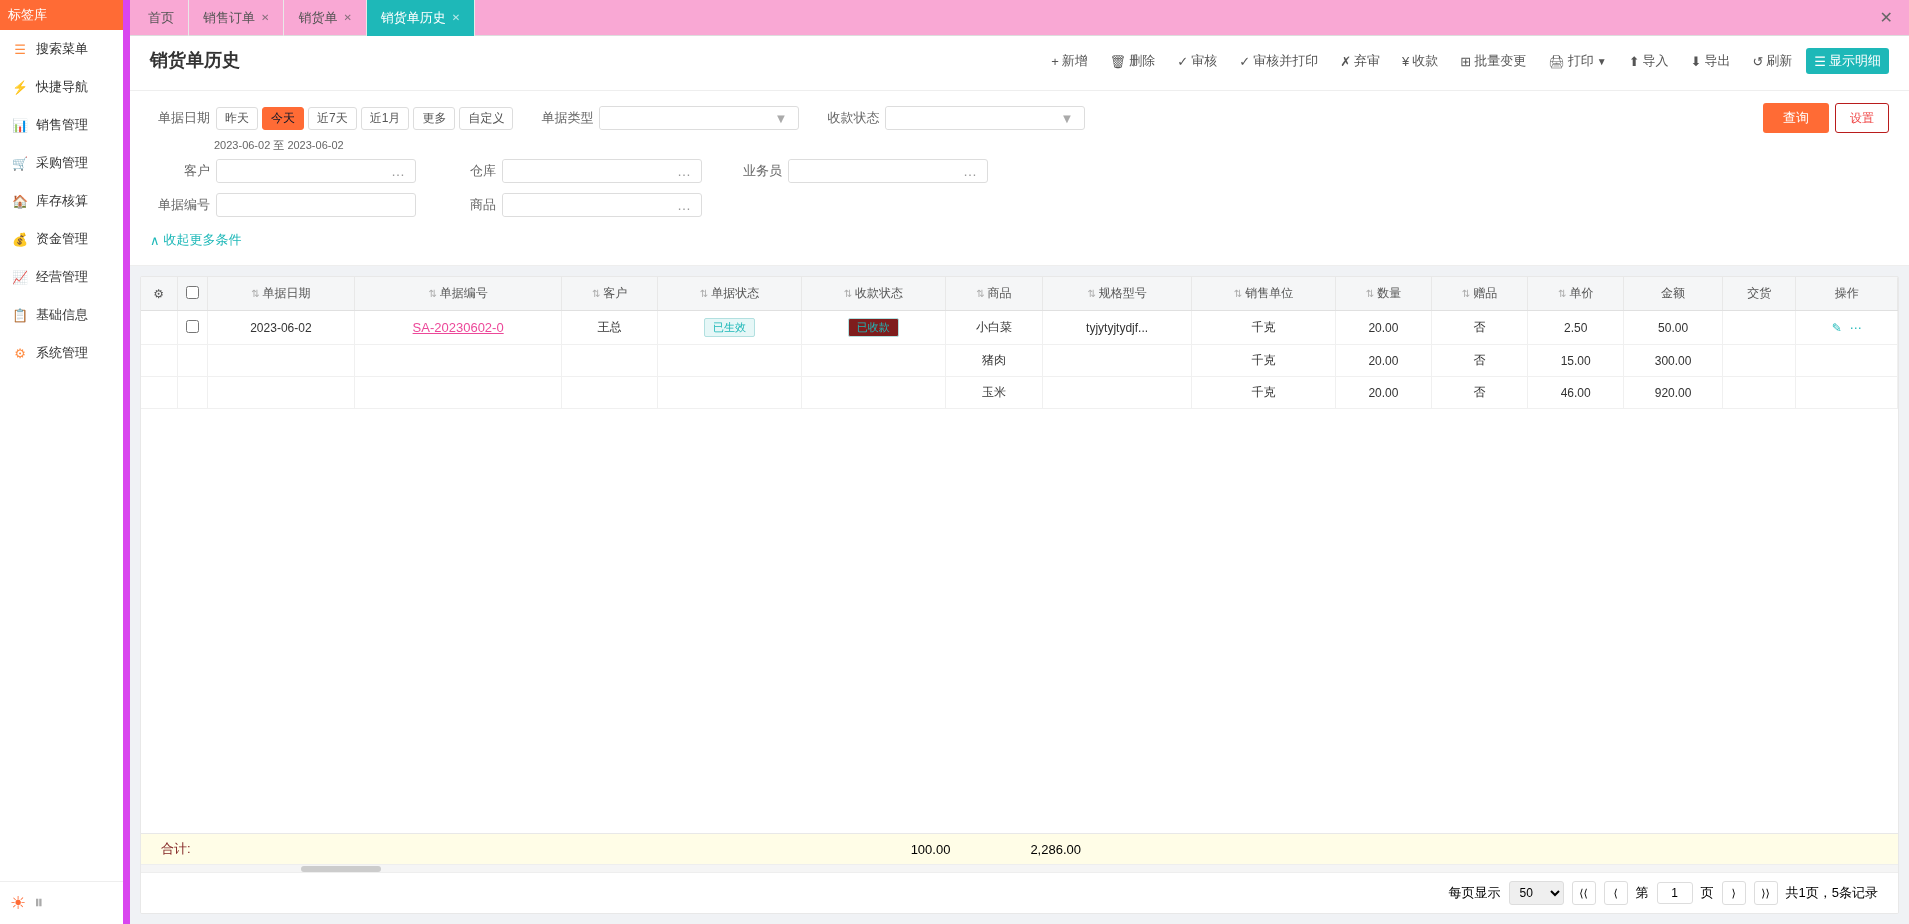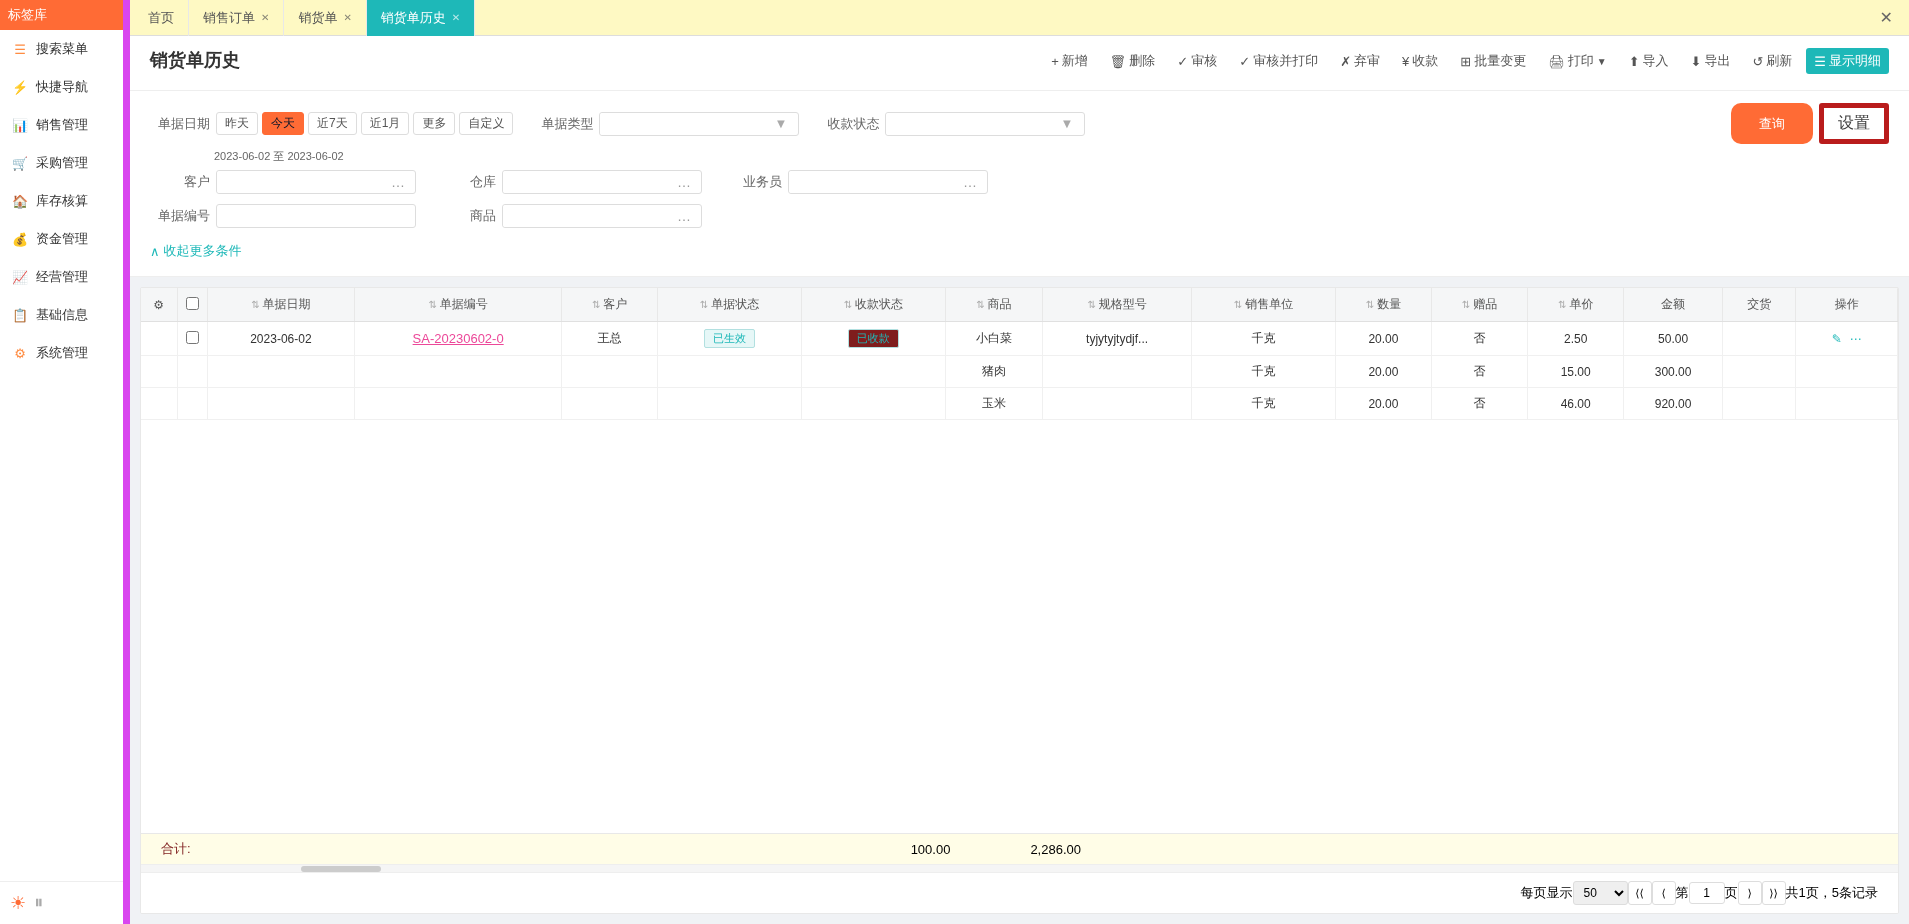--- a/index.html
+++ b/index.html
@@ -9,21 +9,21 @@
     .sidebar { width: 130px; background: #fff; border-right: 7px solid #d946ef; display: flex; flex-direction: column; height: 100%; }
     .sidebar-top { background: #ff6b35; height: 30px; display: flex; align-items: center; padding: 0 8px; color: #fff; font-size: 12px; }
     .sidebar-item { display: flex; align-items: center; padding: 10px 12px; cursor: pointer; color: #333; gap: 8px; }
     .sidebar-item .icon { width: 16px; height: 16px; display: inline-flex; align-items: center; justify-content: center; color: #ff8c42; }
     .sidebar-bottom { margin-top: auto; padding: 10px; display: flex; gap: 8px; border-top: 1px solid #eee; }
 
     
     .main { flex: 1; display: flex; flex-direction: column; overflow: hidden; }
 
     
-    .tab-bar { display: flex; background: #fef9c3; border-bottom: 1px solid #ddd; align-items: center; height: 36px; padding: 0 4px; }
+    .tab-bar { display: flex; background: #f9a8d4; border-bottom: 1px solid #ddd; align-items: center; height: 36px; padding: 0 4px; }
     .tab { padding: 0 14px; height: 36px; display: flex; align-items: center; gap: 6px; cursor: pointer; color: #555; border-right: 1px solid #e8e8e8; font-size: 13px; }
     .tab.active { background: #1eb8b8; color: #fff; }
     .tab .close-btn { font-size: 10px; opacity: 0.7; cursor: pointer; }
     .tab-close-main { margin-left: auto; padding: 0 12px; cursor: pointer; color: #666; font-size: 16px; }
 
     
     .content { flex: 1; background: #f0f2f5; overflow: auto; display: flex; flex-direction: column; }
     .page-header { background: #fff; padding: 12px 20px 8px; border-bottom: 1px solid #eee; }
     .page-title { font-size: 18px; font-weight: bold; color: #333; margin-bottom: 10px; }
     .toolbar { display: flex; gap: 6px; flex-wrap: wrap; align-items: center; }
@@ -35,22 +35,22 @@
     .filter-row { display: flex; align-items: center; gap: 20px; margin-bottom: 10px; flex-wrap: wrap; }
     .filter-item { display: flex; align-items: center; gap: 6px; }
     .filter-label { color: #666; white-space: nowrap; min-width: 60px; text-align: right; }
     .filter-input { border: 1px solid #ddd; border-radius: 3px; padding: 4px 8px; width: 180px; font-size: 12px; color: #333; background: #fff; }
     .date-filter { display: flex; align-items: center; gap: 4px; }
     .date-btn { padding: 2px 8px; border: 1px solid #ddd; border-radius: 3px; cursor: pointer; font-size: 12px; background: #fff; color: #555; }
     .date-btn.active { background: #ff6b35; color: #0f172a; border-color: #ff6b35; }
     .date-range { font-size: 11px; color: #666; }
     .ellipsis-btn { background: none; border: none; cursor: pointer; color: #999; padding: 0 4px; font-size: 14px; }
     .collapse-btn { display: flex; align-items: center; gap: 4px; color: #1eb8b8; cursor: pointer; font-size: 12px; background: none; border: none; padding: 4px 0; }
-    .query-btn { background: #ff6b35; color: #fff; border: none; padding: 6px 28px; border-radius: 10px; cursor: pointer; font-size: 13px; }
-    .setting-btn { background: #fff; color: #404040; border: 5px solid #b91c1c; padding: 5px 14px; border-radius: 3px; cursor: pointer; font-size: 16px; }
+    .query-btn { background: #ff6b35; color: #fff; border: none; padding: 6px 20px; border-radius: 3px; cursor: pointer; font-size: 13px; }
+    .setting-btn { background: #fff; color: #ef4444; border: 1px solid #b91c1c; padding: 5px 14px; border-radius: 3px; cursor: pointer; font-size: 12px; }
 
     
     .table-area { flex: 1; background: #fff; margin: 10px; border: 1px solid #e8e8e8; border-radius: 2px; display: flex; flex-direction: column; overflow: hidden; }
     .table-wrapper { flex: 1; overflow: auto; }
     table { width: 100%; border-collapse: collapse; }
     th { background: #f5f6f7; border-bottom: 1px solid #e0e0e0; border-right: 1px solid #e8e8e8; padding: 8px 6px; text-align: center; color: #555; font-weight: normal; font-size: 12px; white-space: nowrap; }
     td { border-bottom: 1px solid #f0f0f0; border-right: 1px solid #f0f0f0; padding: 7px 6px; text-align: center; color: #333; font-size: 12px; }
     .th-sortable { cursor: pointer; }
     .th-sortable::before { content: '⇅'; font-size: 10px; margin-right: 3px; color: #aaa; }
     .status-badge { display: inline-block; padding: 1px 8px; border-radius: 2px; font-size: 11px; }
@@ -58,21 +58,21 @@
     .status-received { background: #7f1d1d; color: #1eb8b8; border: 1px solid #b2e0e0; }
     .action-btn { background: none; border: none; cursor: pointer; color: #1eb8b8; font-size: 12px; padding: 2px 4px; }
     .link-text { color: #ec4899; cursor: pointer; text-decoration: underline; }
 
     
     .table-footer { background: #fffde7; border-top: 1px solid #e8e8e8; padding: 6px 20px; display: flex; align-items: center; }
     .footer-label { color: #7f1d1d; margin-right: 20px; }
     .footer-sum { display: flex; gap: 20px; }
 
     
-    .pagination-area { display: flex; align-items: center; justify-content: flex-end; padding: 8px 20px; background: #fff; border-top: 1px solid #eee; }
+    .pagination-area { display: flex; align-items: center; justify-content: flex-end; padding: 8px 20px; background: #fff; border-top: 1px solid #eee; gap: 8px; }
     .page-size-select { border: 1px solid #ddd; border-radius: 3px; padding: 3px 6px; font-size: 12px; }
     .page-nav-btn { background: none; border: 1px solid #ddd; border-radius: 3px; width: 24px; height: 24px; cursor: pointer; font-size: 11px; display: flex; align-items: center; justify-content: center; }
     .page-input { border: 1px solid #ddd; border-radius: 3px; width: 36px; padding: 3px 4px; text-align: center; font-size: 12px; }
 
     .scrollbar-area { height: 8px; background: #f5f5f5; border-top: 1px solid #eee; }
     .scrollbar-thumb { height: 6px; width: 80px; margin: 1px 160px; background: #ccc; border-radius: 3px; }
   </style>
 </head>
 <body>
 

